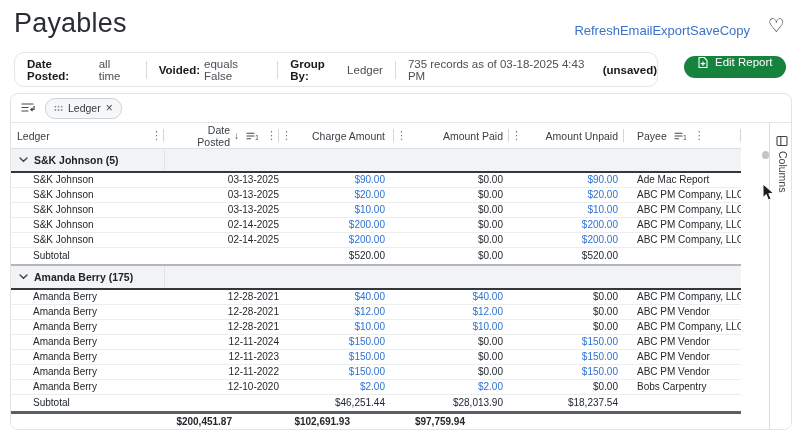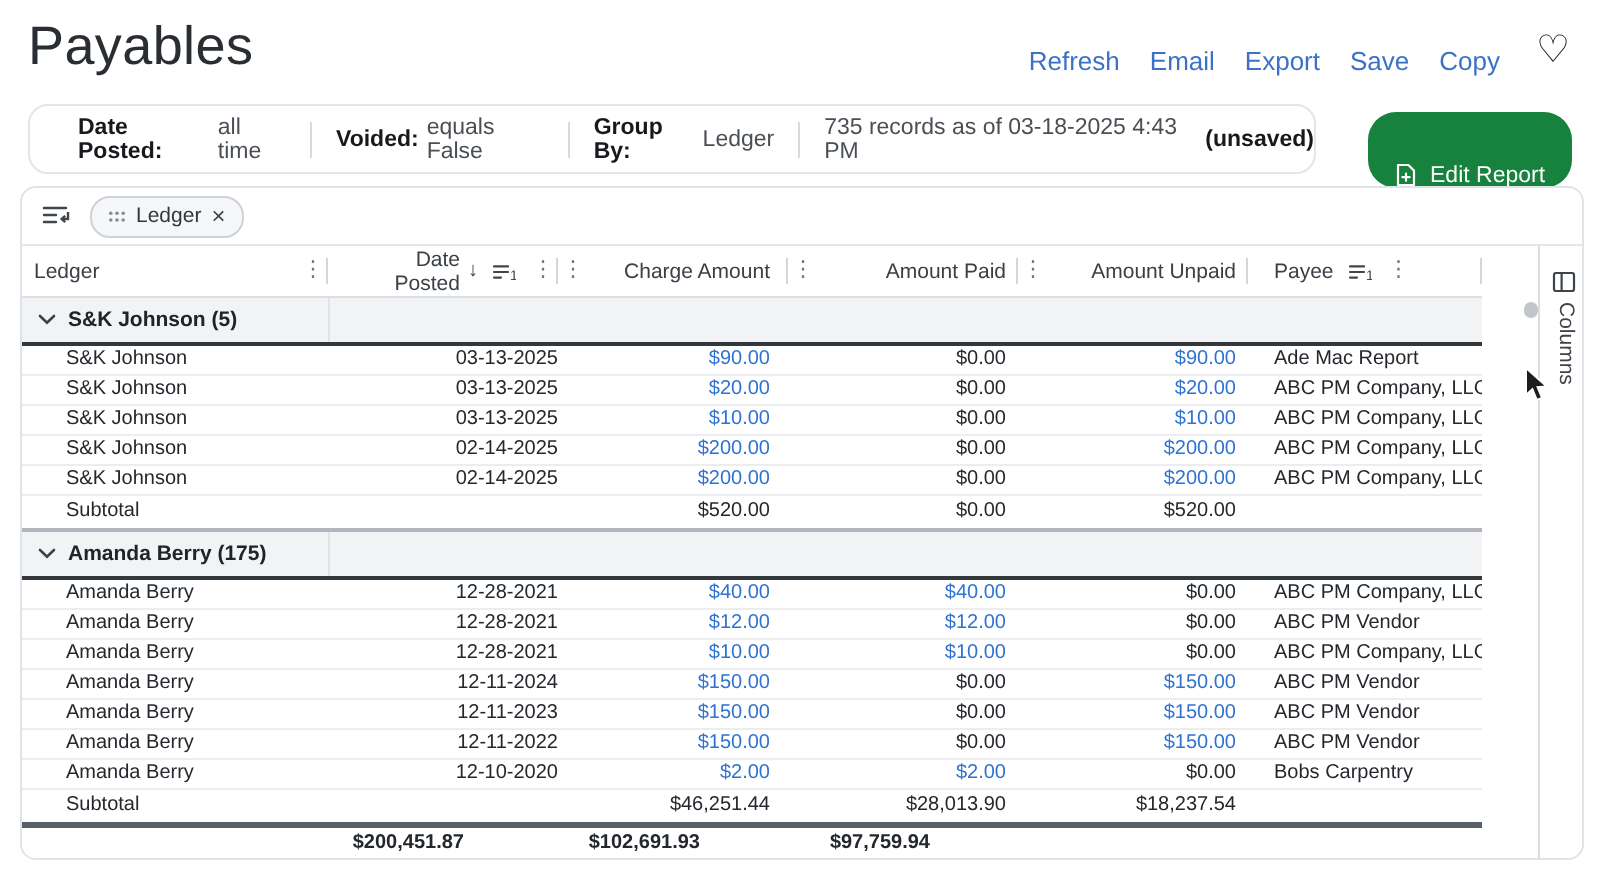--- a/index.html
+++ b/index.html
@@ -1,34 +1,34 @@
 <!DOCTYPE html>
 <html><head>
 <meta charset="utf-8">
 <style>
   html,body{margin:0;padding:0;background:#fff}
   body{font-family:"Liberation Sans","DejaVu Sans",sans-serif;color:#24282d}
   .page{position:relative;width:800px;height:438px;background:#fff;overflow:hidden}
 
   
   .title{position:absolute;left:14px;top:8px;font-size:27px;font-weight:400;color:#2a2e33;letter-spacing:.2px}
-  .actions{position:absolute;top:23px;right:50px;display:flex;gap:15px;font-size:13px}
+  .actions{position:absolute;top:23px;right:50px;display:flex;font-size:13px}
   .action-link{color:#3b72c8;text-decoration:none;cursor:pointer}
   .heart{position:absolute;top:16px;right:15px;font-size:19px;color:#15181b;line-height:1;cursor:pointer}
 
   
-  .filter-bar{position:absolute;left:14px;top:52px;width:644px;height:35px;border:1px solid #e2e5e9;border-radius:10px;box-sizing:border-box;display:flex;align-items:center;padding-left:24px;font-size:11.5px;background:#fff}
+  .filter-bar{position:absolute;left:14px;top:52px;width:644px;height:35px;border:1px solid #e2e5e9;border-radius:10px;box-sizing:border-box;display:flex;align-items:center;padding-left:12px;font-size:11.5px;background:#fff}
   .fseg{display:flex;align-items:center;cursor:pointer}
   .fdiv{width:1px;height:18px;background:#d7dade;margin:0 12px}
   .flabel{font-weight:700;color:#17191c;margin-right:4px}
   .fvalue{color:#4a4f55}
   .frecords{color:#4a4f55}
   .funsaved{font-weight:700;color:#17191c;margin-left:4px}
 
-  .edit-btn{position:absolute;left:684px;top:56px;height:38px;padding:0 13px;border-radius:14px;background:#17813e;color:#fff;border:none;display:flex;align-items:flex-end;gap:6px;font-size:11.5px;font-family:inherit;cursor:pointer}
+  .edit-btn{position:absolute;left:684px;top:56px;height:22px;padding:0 13px;border-radius:14px;background:#17813e;color:#fff;border:none;display:flex;align-items:flex-start;gap:6px;font-size:11.5px;font-family:inherit;cursor:pointer}
 
   
   .container{position:absolute;left:10px;top:93px;width:782px;height:337px;border:1px solid #e0e3e7;border-radius:8px;box-sizing:border-box;background:#fff;overflow:hidden}
   .chipbar{height:29px;border-bottom:1px solid #e4e7ea;display:flex;align-items:center;gap:9px;padding-left:10px;box-sizing:border-box}
   .chip{display:inline-flex;align-items:center;gap:5px;height:19px;padding:0 8px;border:1px solid #ced2d7;border-radius:10px;background:#f6f7f8;font-size:10.5px;color:#33373c;cursor:pointer}
   .chip .x{font-size:12px;color:#42474d;line-height:1;cursor:pointer}
 
   .grid{position:absolute;left:0;top:29px;right:0;bottom:0}
   .table-area{position:absolute;left:0;top:0;width:730px}
 

